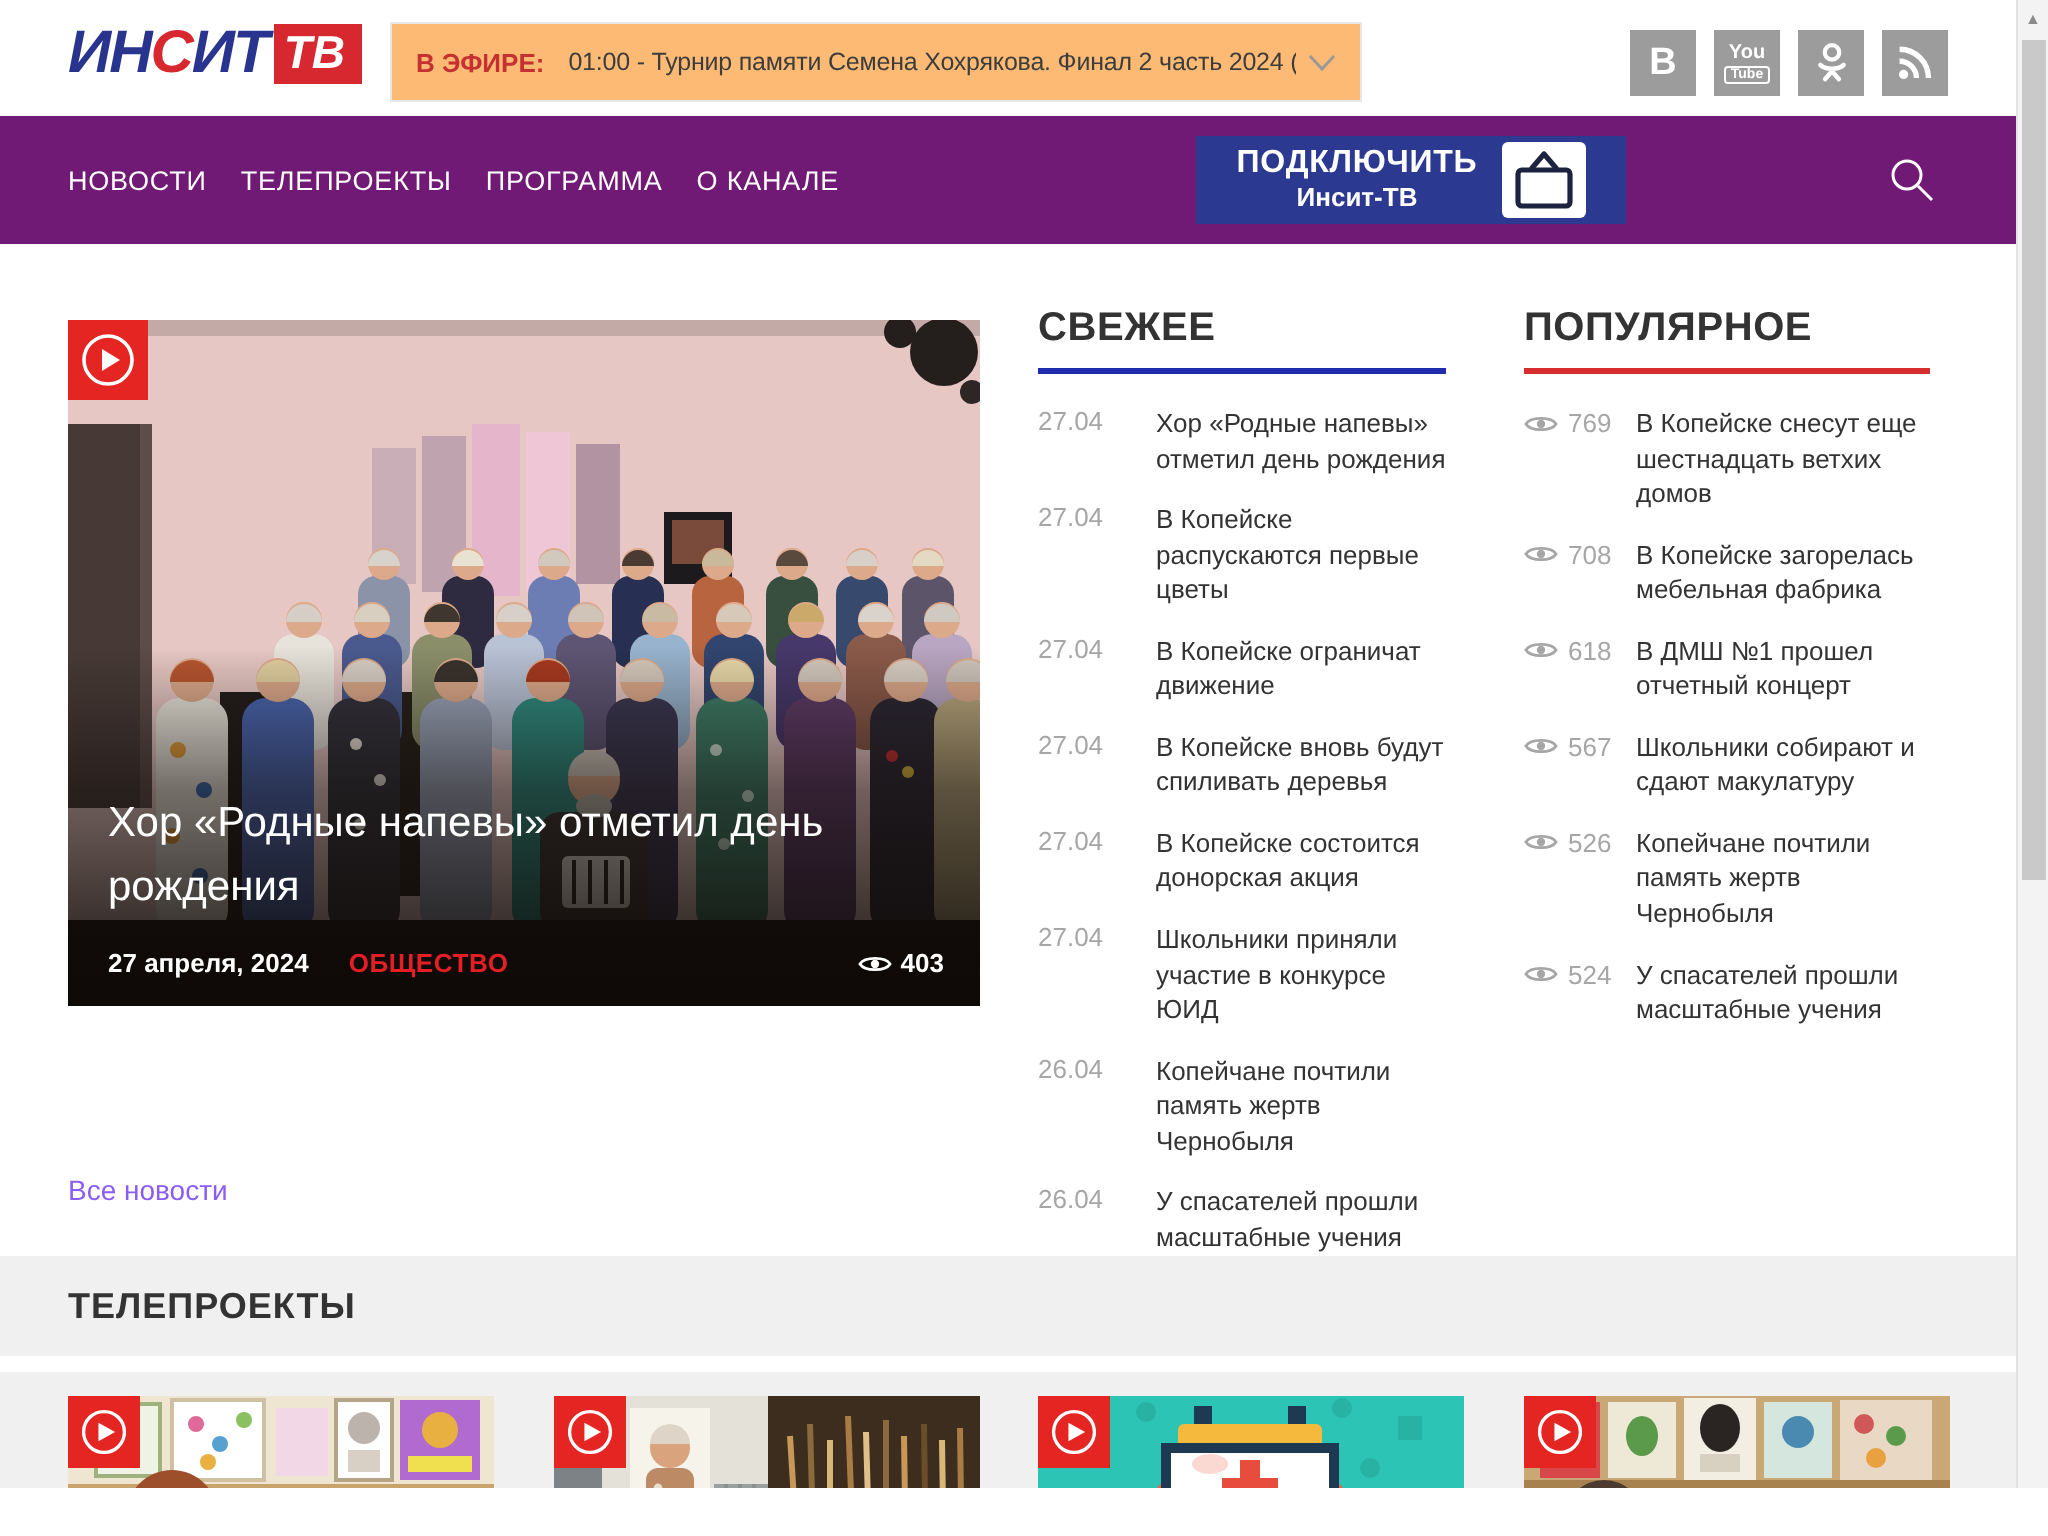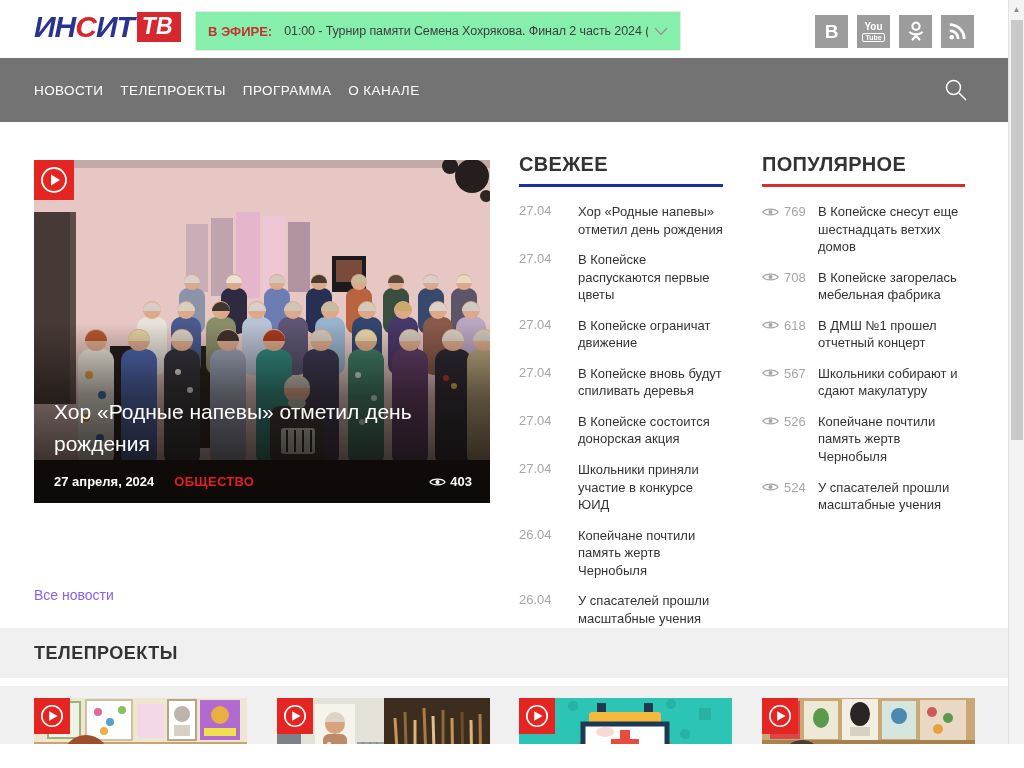--- a/index.html
+++ b/index.html
@@ -9,34 +9,34 @@
     background:#ffffff; font-family:"Liberation Sans","DejaVu Sans",sans-serif;
   }
 
   
   .header { position:absolute; left:0; top:0; width:1008px; height:58px; background:#fff; }
   .logo { position:absolute; left:34px; top:12px; display:flex; align-items:center; cursor:pointer; }
   .logo-text { font-size:30px; font-weight:800; font-style:italic; letter-spacing:-1px; color:#28348e; line-height:1; }
   .logo-c { color:#d7282f; }
   .logo-tv { margin-left:3px; background:#d7282f; color:#fff; font-size:23px; font-weight:800; font-style:italic; padding:3px 8px 4px 5px; line-height:1; }
 
-  .live-box { position:absolute; left:195px; top:11px; width:486px; height:40px; background:#86efac; border:1px solid #e7e7e7; display:flex; align-items:center; padding:0 12px; cursor:pointer; overflow:hidden; }
+  .live-box { position:absolute; left:195px; top:11px; width:486px; height:40px; background:#fdba74; border:1px solid #e7e7e7; display:flex; align-items:center; padding:0 12px; cursor:pointer; overflow:hidden; }
   .live-label { color:#c53030; font-size:13px; font-weight:bold; margin-right:12px; white-space:nowrap; flex-shrink:0; }
   .live-text { color:#3d3d3d; font-size:12.5px; letter-spacing:-0.1px; white-space:nowrap; overflow:hidden; flex:0 1 auto; }
   .live-chevron { margin-left:6px; flex-shrink:0; display:flex; }
 
   .social { position:absolute; left:815px; top:15px; display:flex; gap:9px; }
   .social-btn { width:33px; height:33px; background:#9c9c9c; color:#fff; display:flex; align-items:center; justify-content:center; cursor:pointer; }
   .vk-glyph { font-size:19px; font-weight:bold; line-height:1; }
   .yt { display:flex; flex-direction:column; align-items:center; line-height:1; }
   .yt-top { font-size:10px; font-weight:bold; }
   .yt-bottom { font-size:7px; font-weight:bold; border:1px solid #fff; border-radius:2px; padding:0 2px; margin-top:1px; }
 
   
-  .nav { position:absolute; left:0; top:58px; width:1008px; height:64px; background:#737373; }
+  .nav { position:absolute; left:0; top:58px; width:1008px; height:64px; background:#701a75; }
   .nav-links { position:absolute; left:34px; top:0; height:64px; display:flex; align-items:center; gap:17px; }
   .nav-link { color:#ffffff; font-size:13.5px; letter-spacing:0.4px; cursor:pointer; white-space:nowrap; }
   .connect-btn { position:absolute; left:598px; top:10px; width:215px; height:44px; background:#2b3990; display:flex; align-items:center; justify-content:center; gap:12px; cursor:pointer; }
   .connect-text { text-align:center; color:#fff; line-height:1.15; }
   .ct1 { font-size:16px; font-weight:bold; letter-spacing:0.4px; }
   .ct2 { font-size:13px; font-weight:bold; }
   .connect-tv-icon { width:42px; height:38px; background:#fff; border-radius:3px; display:flex; align-items:center; justify-content:center; }
   .search-btn { position:absolute; left:941px; top:17px; width:30px; height:30px; cursor:pointer; display:flex; align-items:center; justify-content:center; }
 
   
@@ -129,20 +129,32 @@
       </div>
     </div>
   </div>
 
   <div class="nav">
     <div class="nav-links">
       <span class="nav-link">НОВОСТИ</span>
       <span class="nav-link">ТЕЛЕПРОЕКТЫ</span>
       <span class="nav-link">ПРОГРАММА</span>
       <span class="nav-link">О КАНАЛЕ</span>
+    </div>
+    <div class="connect-btn">
+      <span class="connect-text">
+        <div class="ct1">ПОДКЛЮЧИТЬ</div>
+        <div class="ct2">Инсит-ТВ</div>
+      </span>
+      <span class="connect-tv-icon">
+        <svg width="34" height="32" viewBox="0 0 34 32">
+            <rect x="4" y="11" width="26" height="18" rx="2" fill="none" stroke="#1c2340" stroke-width="2.6"></rect>
+            <path d="M11 10 L17 3 M23 10 L17 3" stroke="#1c2340" stroke-width="2.6" fill="none" stroke-linecap="round"></path>
+          </svg>
+      </span>
     </div>
     <div class="search-btn">
       <span style="display:flex;">
         <svg width="26" height="26" viewBox="0 0 26 26">
             <circle cx="10.5" cy="10.5" r="7" fill="none" stroke="#fff" stroke-width="1.5"></circle>
             <line x1="16" y1="16" x2="23" y2="23" stroke="#fff" stroke-width="1.5"></line>
           </svg>
       </span>
     </div>
   </div>

